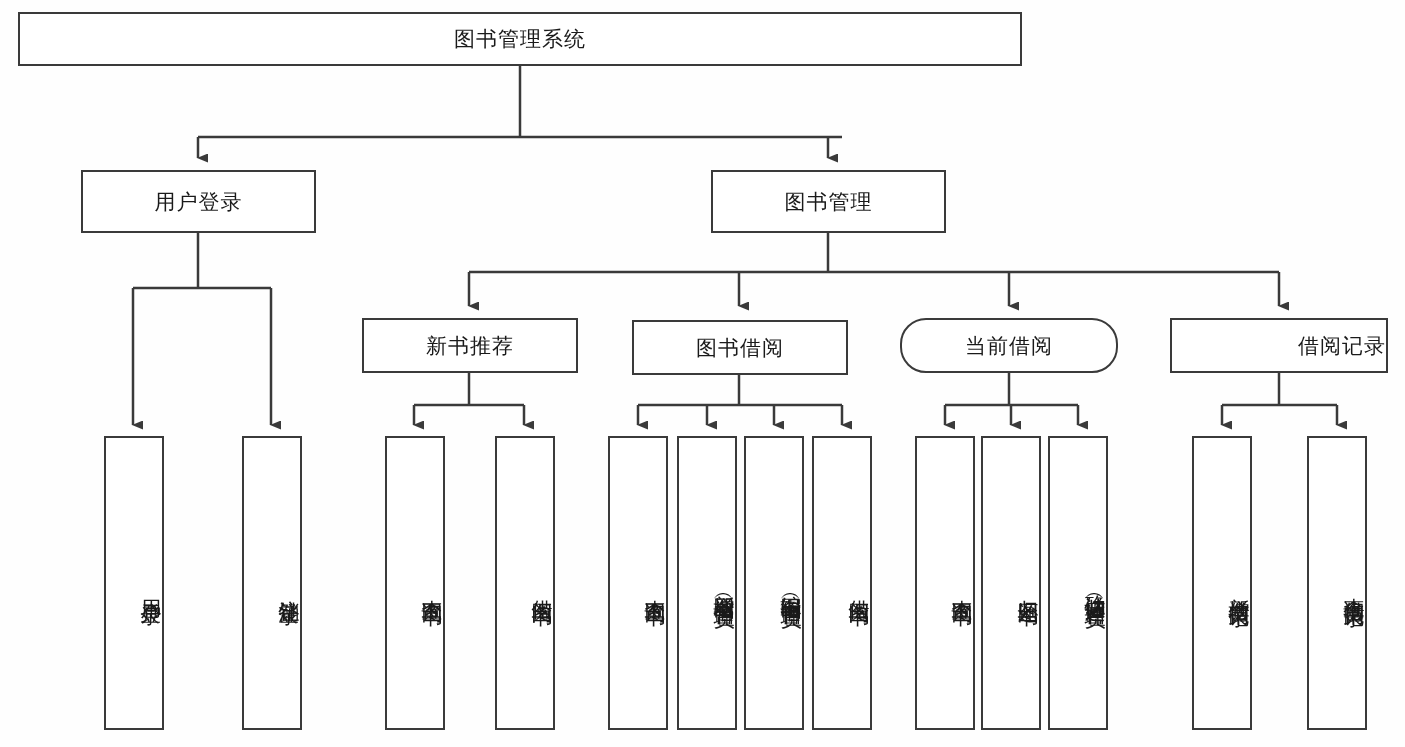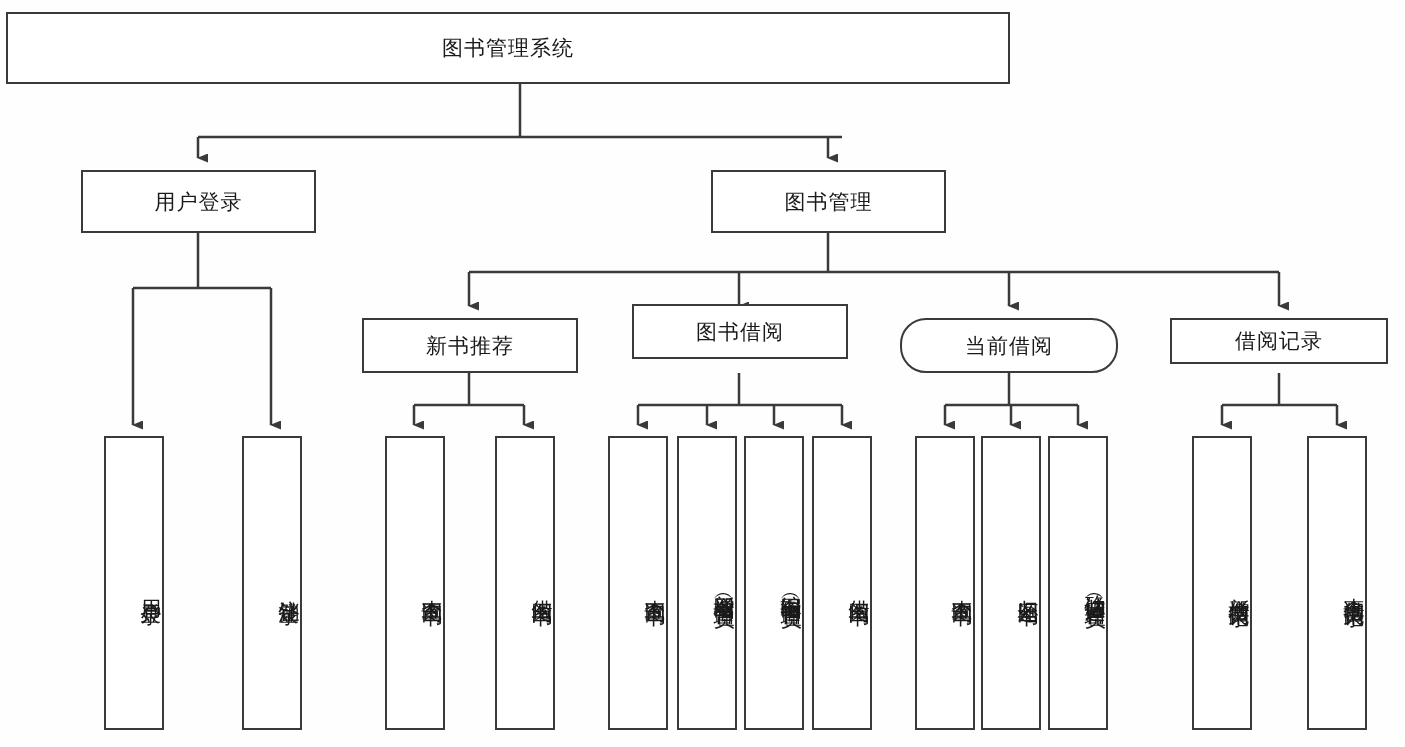--- a/index.html
+++ b/index.html
@@ -115,41 +115,41 @@
     <path d="M 945 405 L 945 425" stroke="#3a3a3a" stroke-width="2.5" fill="none" marker-end="url(#arrowhead)"></path>
     <path d="M 1011 405 L 1011 425" stroke="#3a3a3a" stroke-width="2.5" fill="none" marker-end="url(#arrowhead)"></path>
     <path d="M 1078 405 L 1078 425" stroke="#3a3a3a" stroke-width="2.5" fill="none" marker-end="url(#arrowhead)"></path>
 
     <path d="M 1279 373 L 1279 405" stroke="#3a3a3a" stroke-width="2.5" fill="none"></path>
     <path d="M 1222 405 L 1337 405" stroke="#3a3a3a" stroke-width="2.5" fill="none"></path>
     <path d="M 1222 405 L 1222 425" stroke="#3a3a3a" stroke-width="2.5" fill="none" marker-end="url(#arrowhead)"></path>
     <path d="M 1337 405 L 1337 425" stroke="#3a3a3a" stroke-width="2.5" fill="none" marker-end="url(#arrowhead)"></path>
   </svg>
 
-  <div class="node horiz" style="left:6px; top:12px; width:1004px; height:72px;">
+  <div class="node horiz" style="left:18px; top:12px; width:1004px; height:54px;">
     <span class="htext">图书管理系统</span>
   </div>
 
   <div class="node horiz" style="left:81px; top:170px; width:235px; height:63px;">
     <span class="htext">用户登录</span>
   </div>
   <div class="node horiz" style="left:711px; top:170px; width:235px; height:63px;">
     <span class="htext">图书管理</span>
   </div>
 
   <div class="node horiz" style="left:362px; top:318px; width:216px; height:55px;font-family:Liberation Serif, serif;">
     <span class="htext">新书推荐</span>
   </div>
-  <div class="node horiz" style="left:632px; top:304px; width:216px; height:55px;">
+  <div class="node horiz" style="left:632px; top:320px; width:216px; height:55px;">
     <span class="htext">图书借阅</span>
   </div>
   <div class="node horiz" style="left:900px; top:318px; width:218px; height:55px;border-radius:26px;">
     <span class="htext">当前借阅</span>
   </div>
-  <div class="node horiz" style="left:1170px; top:318px; width:218px; height:46px;">
+  <div class="node horiz" style="left:1170px; top:318px; width:218px; height:55px;justify-content:flex-end;">
     <span class="htext">借阅记录</span>
   </div>
 
   <div class="node vert" style="left:104px; top:436px; width:60px; height:294px;">
     <span class="vtext">用户登录</span>
   </div>
   <div class="node vert" style="left:242px; top:436px; width:60px; height:294px;">
     <span class="vtext">注销登录</span>
   </div>
 

